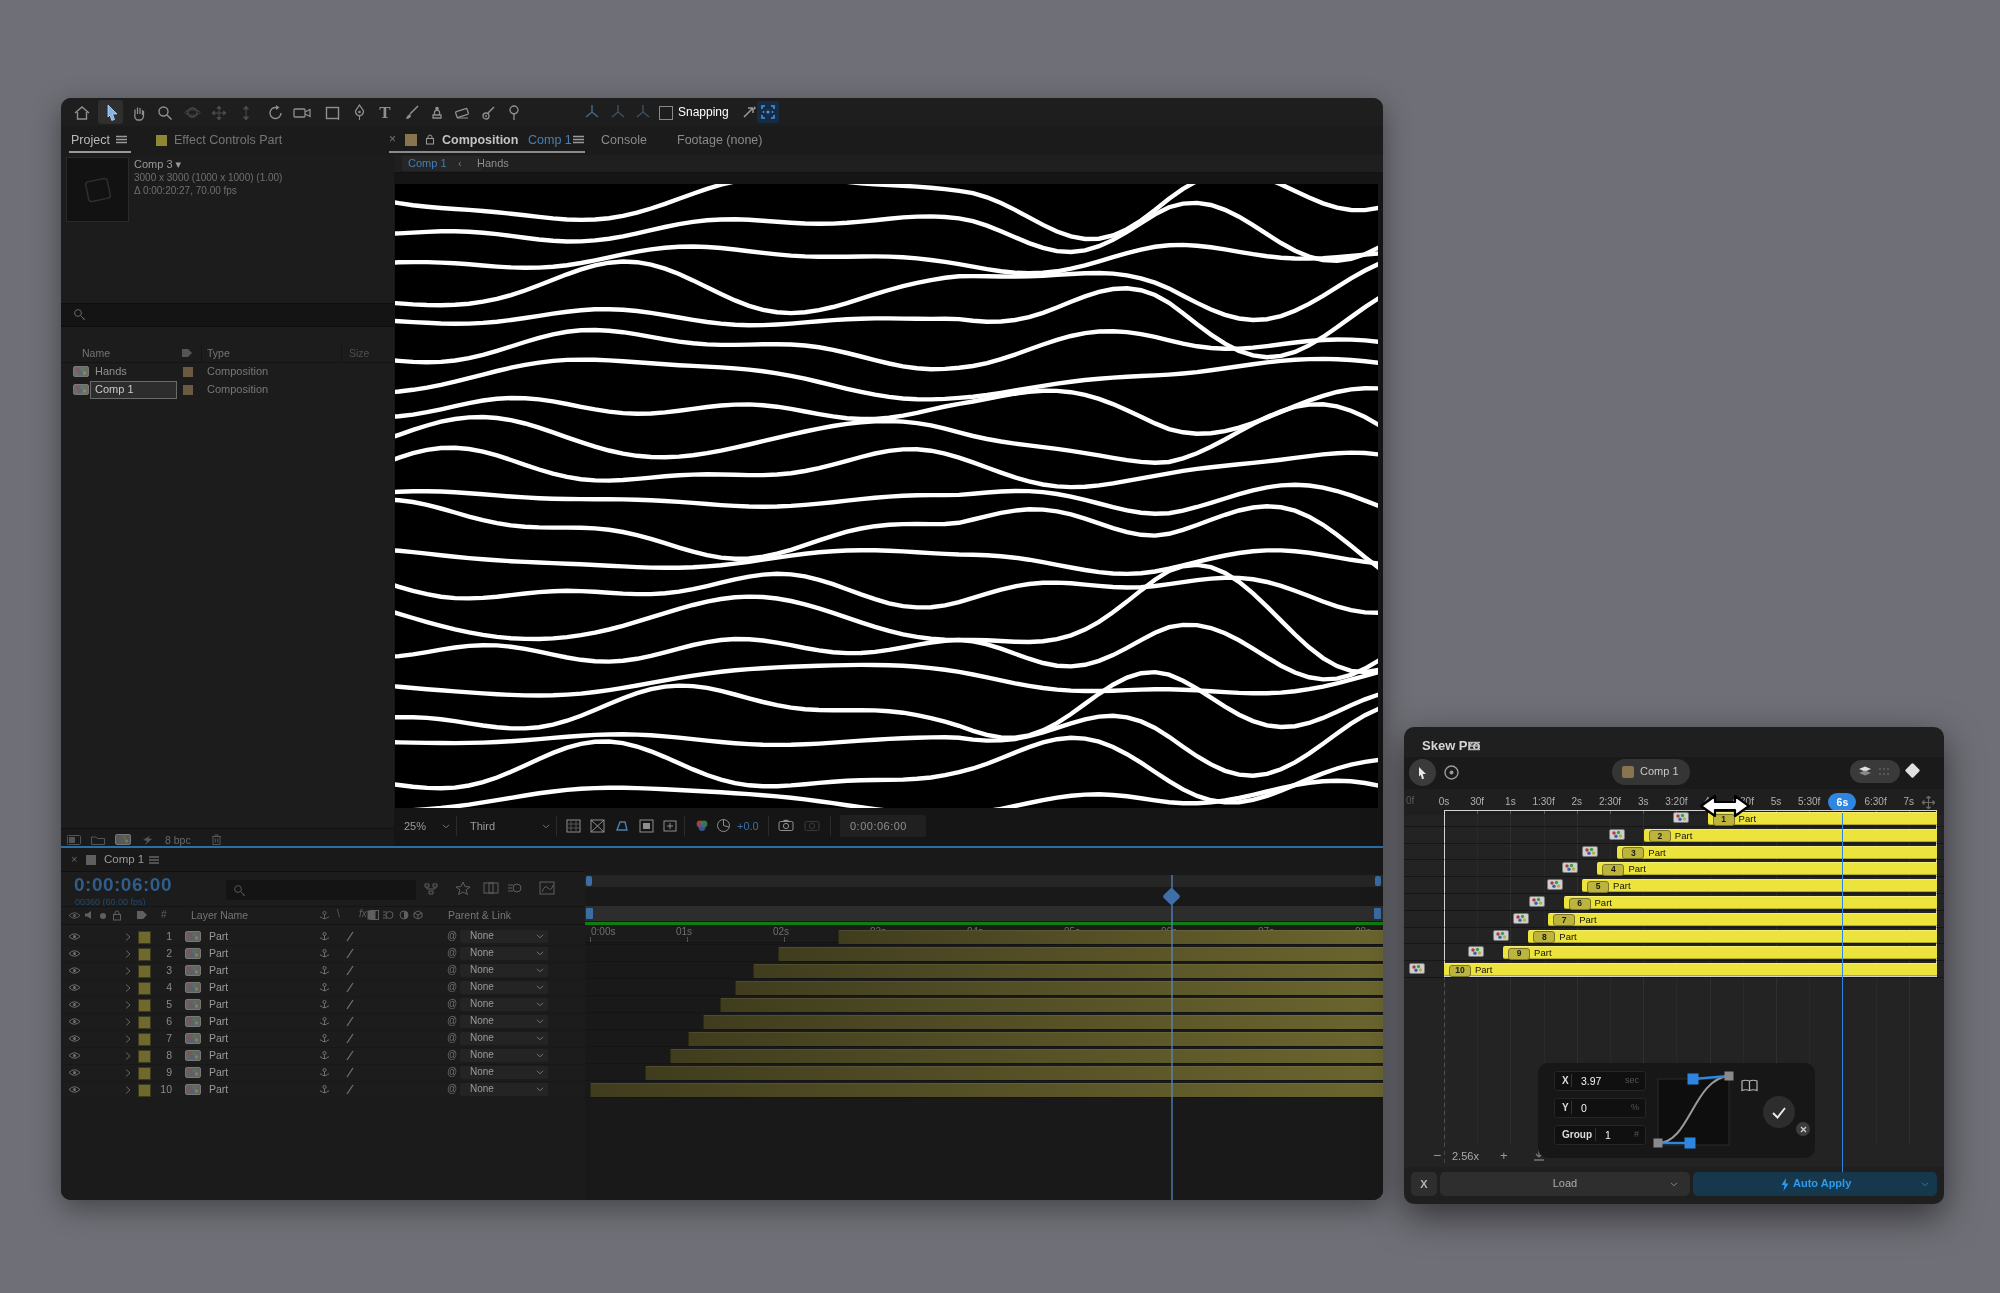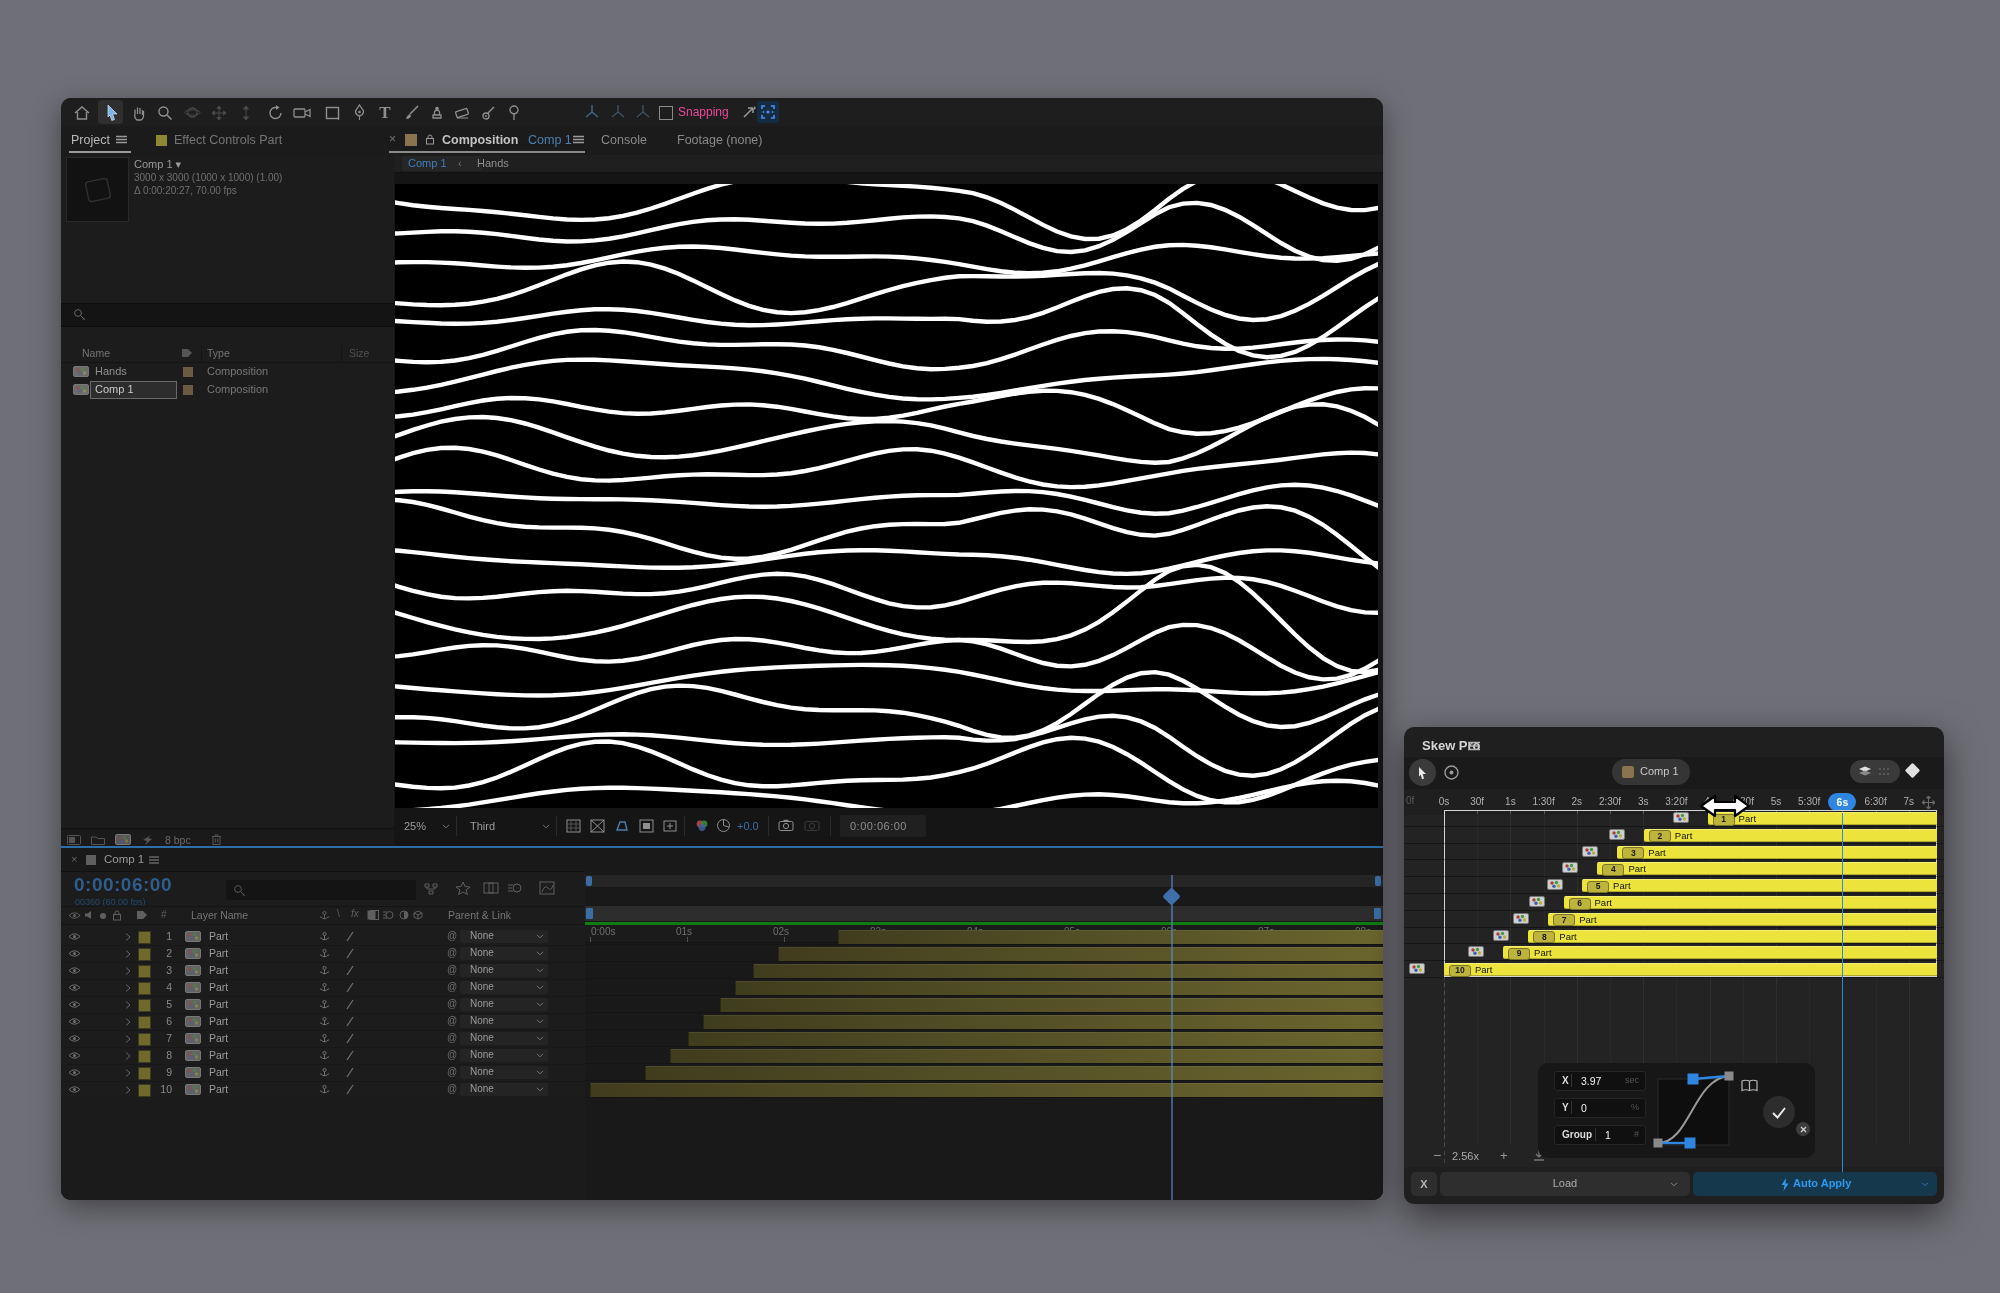--- a/index.html
+++ b/index.html
@@ -124,21 +124,21 @@
           <svg width="18" height="15" viewBox="0 0 18 15">
             <path d="M9 8 V1 M9 8 L3 13 M9 8 L15 13" stroke="#3d4f63" stroke-width="1.4" fill="none"></path>
           </svg>
         </div>
         <div style="position: absolute; left: 573px; top: 6px;">
           <svg width="18" height="15" viewBox="0 0 18 15">
             <path d="M9 8 V1 M9 8 L3 13 M9 8 L15 13" stroke="#3d4f63" stroke-width="1.4" fill="none"></path>
           </svg>
         </div>
         <div style="position: absolute; left: 598px; top: 8px; width: 12px; height: 12px; border: 1.4px solid rgb(138, 138, 138); background: transparent;"></div>
-        <div style="position: absolute; white-space: nowrap; left: 617px; top: 7px; font-size: 12px; color: #ec4899;">Snapping</div>
+        <div style="position: absolute; white-space: nowrap; left: 617px; top: 7px; font-size: 12px; color: #ffffff;">Snapping</div>
         <div style="position: absolute; left: 680px; top: 6px;">
           <svg width="16" height="16" viewBox="0 0 16 16">
             <path d="M3 13 L12 4 M12 4 h-5 M12 4 v5" stroke="#9a9a9a" stroke-width="1.5" fill="none"></path>
             <path d="M13 2 l2 2 l-2 2" fill="#9a9a9a"></path>
           </svg>
         </div>
         <div style="position: absolute; left: 696px; top: 3px; width: 22px; height: 22px; background: rgb(21, 44, 66); border-radius: 3px; display: flex; align-items: center; justify-content: center;">
           <svg width="16" height="16" viewBox="0 0 16 16">
             <path d="M2 5 V2 H5 M11 2 H14 V5 M14 11 V14 H11 M5 14 H2 V11" fill="none" stroke="#4b93e6" stroke-width="1.6"></path>
             <circle cx="8" cy="8" r="1.6" fill="#4b93e6"></circle>
@@ -175,21 +175,21 @@
         <div style="position: absolute; left: 328px; top: 25px; width: 196px; height: 2px; background: rgb(138, 138, 138);"></div>
         <div style="position: absolute; white-space: nowrap; left: 540px; top: 7px; font-size: 12.5px; color: rgb(138, 138, 138);">Console</div>
         <div style="position: absolute; white-space: nowrap; left: 616px; top: 7px; font-size: 12.5px; color: rgb(138, 138, 138);">Footage (none)</div>
       </div>
     <div id="ae-project" class="abs" style="left:0;top:57px;width:333px;height:695px;background:#1c1c1c;border-right:1px solid #101010;">
         <div style="position: absolute; left: 5px; top: 2px; width: 61px; height: 63px; background: rgb(18, 18, 18); border: 1px solid rgb(42, 42, 42);">
           <svg width="61" height="63" viewBox="0 0 61 63">
             <rect x="20" y="22" width="22" height="20" rx="3" transform="rotate(-12 31 32)" fill="none" stroke="#2f2f2f" stroke-width="1.5"></rect>
           </svg>
         </div>
-        <div style="position: absolute; white-space: nowrap; left: 73px; top: 3px; font-size: 11px; color: rgb(154, 154, 154);">Comp 1 ▾</div>
+        <div style="position: absolute; white-space: nowrap; left: 73px; top: 3px; font-size: 11px; color: rgb(154, 154, 154);">Comp 3 ▾</div>
         <div style="position: absolute; white-space: nowrap; left: 73px; top: 17px; font-size: 10px; color: rgb(111, 111, 111);">3000 x 3000  (1000 x 1000) (1.00)</div>
         <div style="position: absolute; white-space: nowrap; left: 73px; top: 30px; font-size: 10px; color: rgb(111, 111, 111);">Δ 0:00:20:27, 70.00 fps</div>
         <div style="position: absolute; left: 0px; top: 148px; width: 333px; height: 22px; background: rgb(20, 20, 20); border-top: 1px solid rgb(14, 14, 14); border-bottom: 1px solid rgb(14, 14, 14);"></div>
         <div style="position: absolute; left: 12px; top: 153px;">
           <svg width="13" height="12" viewBox="0 0 13 12">
             <circle cx="5" cy="5" r="3.4" fill="none" stroke="#666"></circle>
             <path d="M7.6 7.6 L10.5 10.5" stroke="#666"></path>
             <path d="M10.5 9.5 l2 2 h-3 z" fill="#666"></path>
           </svg>
         </div>
@@ -457,21 +457,21 @@
           </div>
           <div style="position: absolute; white-space: nowrap; left: 100px; top: 2px; font-size: 10px; color: rgb(95, 95, 95);">#</div>
           <div style="position: absolute; white-space: nowrap; left: 130px; top: 2px; font-size: 10.5px; color: rgb(117, 117, 117);">Layer Name</div>
           <div style="position: absolute; left: 258px; top: 3px;">
             <svg width="11" height="11" viewBox="0 0 11 11">
               <circle cx="5.5" cy="3" r="1.6" fill="none" stroke="#5f5f5f"></circle>
               <path d="M5.5 4.6 V9 M2 7 Q5.5 10.5 9 7 M2 7 h-1 M9 7 h1" fill="none" stroke="#5f5f5f"></path>
             </svg>
           </div>
           <div style="position: absolute; white-space: nowrap; left: 276px; top: 1px; font-size: 10px; color: rgb(95, 95, 95);">\</div>
-          <div style="position: absolute; white-space: nowrap; left: 290px; top: 1px; font-size: 10px; font-style: italic; color: rgb(95, 95, 95);">fx</div>
+          <div style="position: absolute; white-space: nowrap; left: 298px; top: 1px; font-size: 10px; font-style: italic; color: rgb(95, 95, 95);">fx</div>
           <div style="position: absolute; left: 306px; top: 3px;">
             <svg width="12" height="10" viewBox="0 0 12 10">
               <rect x="0.5" y="0.5" width="8" height="9" fill="#5f5f5f"></rect>
               <rect x="3.5" y="0.5" width="8" height="9" fill="none" stroke="#5f5f5f"></rect>
             </svg>
           </div>
           <div style="position: absolute; left: 322px; top: 3px;">
             <svg width="11" height="10" viewBox="0 0 11 10">
               <circle cx="6.5" cy="5" r="3.5" fill="none" stroke="#5f5f5f"></circle>
               <path d="M0 2 H4 M0 5 H3 M0 8 H4" stroke="#5f5f5f"></path>

